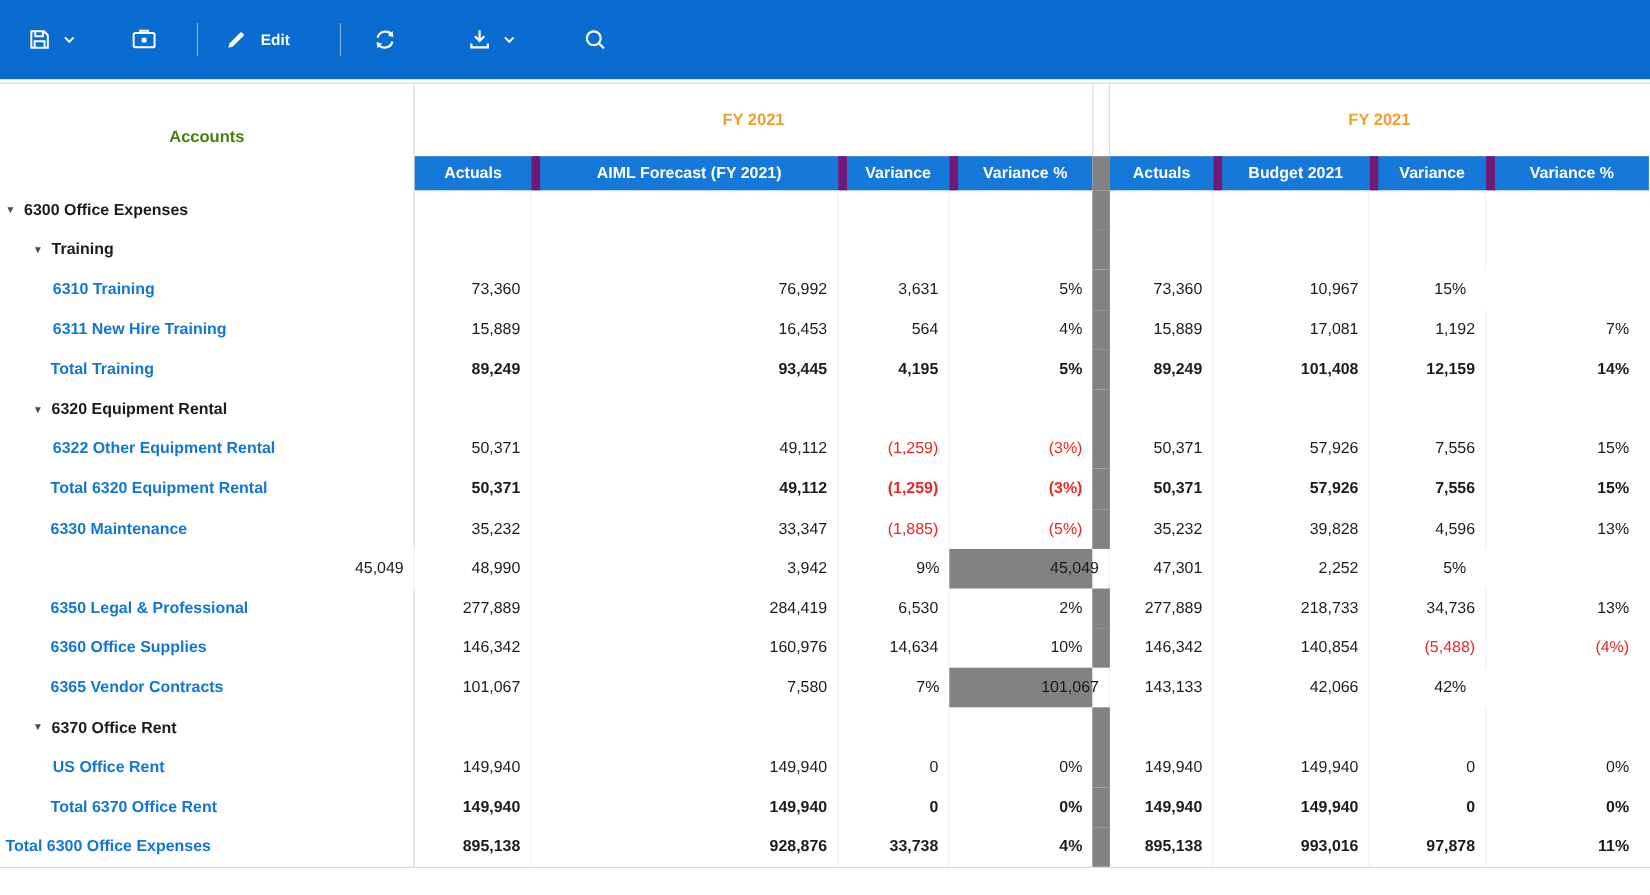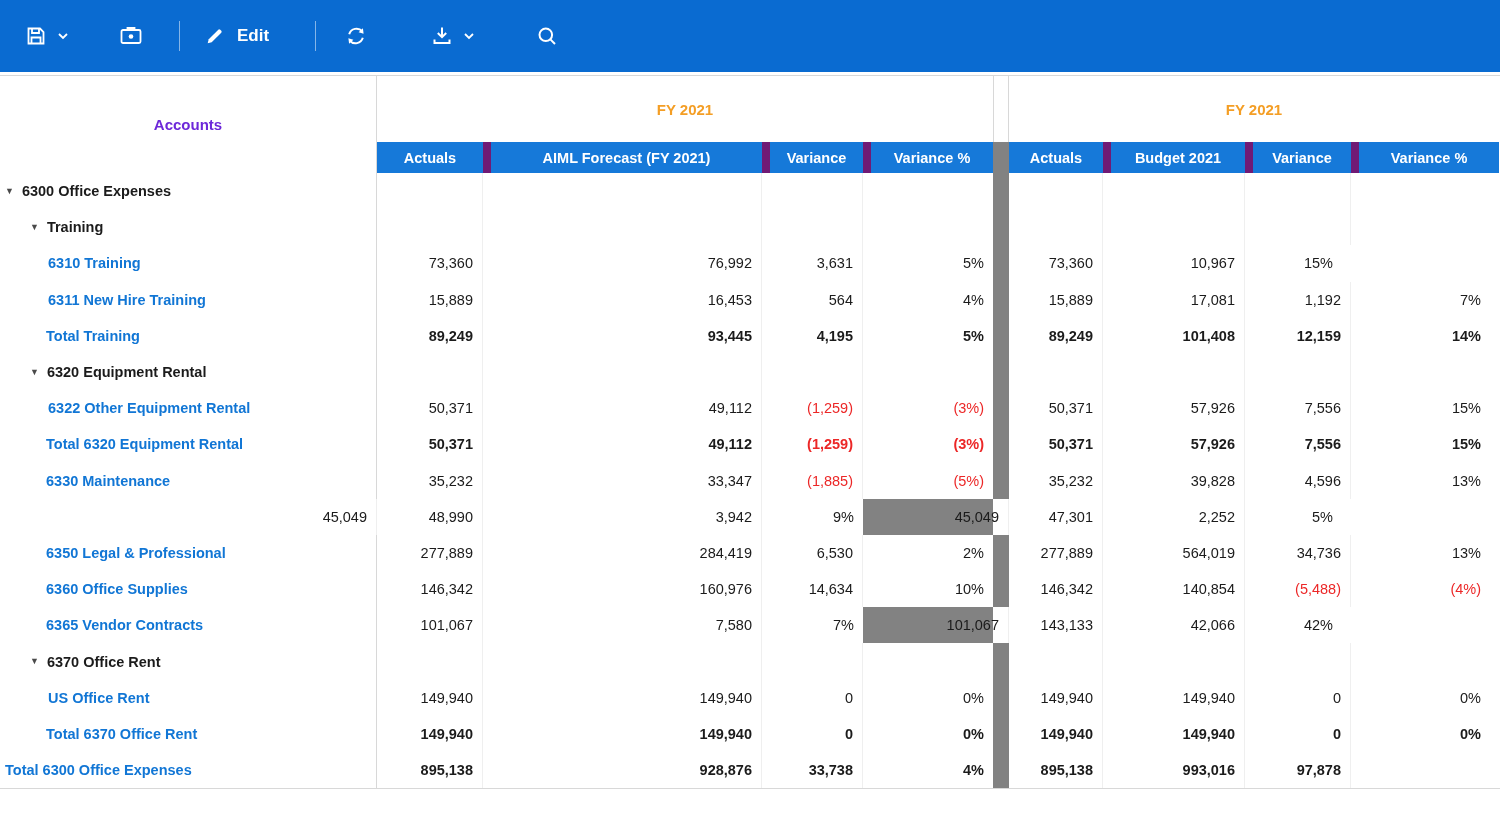--- a/index.html
+++ b/index.html
@@ -12,29 +12,29 @@
     --toolbar-blue:#0A6BD1; --header-blue:#1679D9; --link-blue:#1176D5;
     --orange:#F49E25; --red:#EC2727; --gray-bar:#828282; --line:#D8D8D8;
   }
 
   
   .toolbar { height:72px; background:var(--toolbar-blue); display:flex; align-items:center; padding-left:22px; }
   .tbtn { background:none; border:none; display:flex; align-items:center; cursor:pointer; padding:2px; }
   .tbtn svg { display:block; }
   .chev { margin-left:9px; }
   .tdivider { width:1px; height:30px; background:rgba(255,255,255,.5); }
-  .edit-label { color:#fff; font-weight:bold; font-size:17px; margin-left:11px; }
+  .edit-label { color:#fff; font-weight:bold; font-size:14px; margin-left:11px; }
   .ml-cam{margin-left:46px}.ml-d1{margin-left:34px}.ml-edit{margin-left:22px}
   .ml-d2{margin-left:44px}.ml-ref{margin-left:26px}.ml-dl{margin-left:58px}.ml-se{margin-left:56px}
 
   
   .grid { margin-top:3px; }
   .hdr { display:grid; grid-template-columns:var(--cols); grid-template-rows:66px 31px; border-top:1px solid var(--line); }
   .accounts-head { grid-row:1/3; grid-column:1; display:flex; align-items:center; justify-content:center;
-    font-weight:bold; font-size:15px; color:#6d28d9; border-right:1px solid var(--line); }
+    font-weight:bold; font-size:15px; color:#4d7c0f; border-right:1px solid var(--line); }
   .gtitle { display:flex; align-items:center; justify-content:center; font-weight:bold; font-size:15px; color:var(--orange); }
   .g1 { grid-row:1; grid-column:2/6; }
   .g2 { grid-row:1; grid-column:7/11; }
   .gaptop { grid-row:1; grid-column:6; border-left:1px solid var(--line); border-right:1px solid var(--line); }
   .hcell { grid-row:2; background:var(--header-blue); color:#fff; font-weight:bold; font-size:14.5px;
     display:flex; align-items:center; justify-content:center; border-left:8px solid #701a75; }
   .hc1{grid-column:2; border-left:none} .hc2{grid-column:3} .hc3{grid-column:4} .hc4{grid-column:5}
   .hgap{grid-row:2; grid-column:6; background:var(--gray-bar);}
   .hc5{grid-column:7; border-left:none} .hc6{grid-column:8} .hc7{grid-column:9} .hc8{grid-column:10}
 
@@ -293,21 +293,21 @@
         <div class="row">
           <div class="cell label lvl2 t-account">
             <span>6350 Legal &amp; Professional</span>
           </div>
           <div class="cell num">277,889</div>
           <div class="cell num">284,419</div>
           <div class="cell num">6,530</div>
           <div class="cell num egrp">2%</div>
           <div class="gapcell"></div>
           <div class="cell num">277,889</div>
-          <div class="cell num">564,019</div>
+          <div class="cell num">218,733</div>
           <div class="cell num">34,736</div>
           <div class="cell num last">13%</div>
         </div>
         <div class="row">
           <div class="cell label lvl2 t-account">
             <span>6360 Office Supplies</span>
           </div>
           <div class="cell num">146,342</div>
           <div class="cell num">160,976</div>
           <div class="cell num">14,634</div>
@@ -379,17 +379,18 @@
             <span>Total 6300 Office Expenses</span>
           </div>
           <div class="cell num bold">895,138</div>
           <div class="cell num bold">928,876</div>
           <div class="cell num bold">33,738</div>
           <div class="cell num bold egrp">4%</div>
           <div class="gapcell"></div>
           <div class="cell num bold">895,138</div>
           <div class="cell num bold">993,016</div>
           <div class="cell num bold">97,878</div>
+          <div class="cell num bold last">11%</div>
         </div>
       </div>
   </div>
 
 </div>
 
 </body></html>

